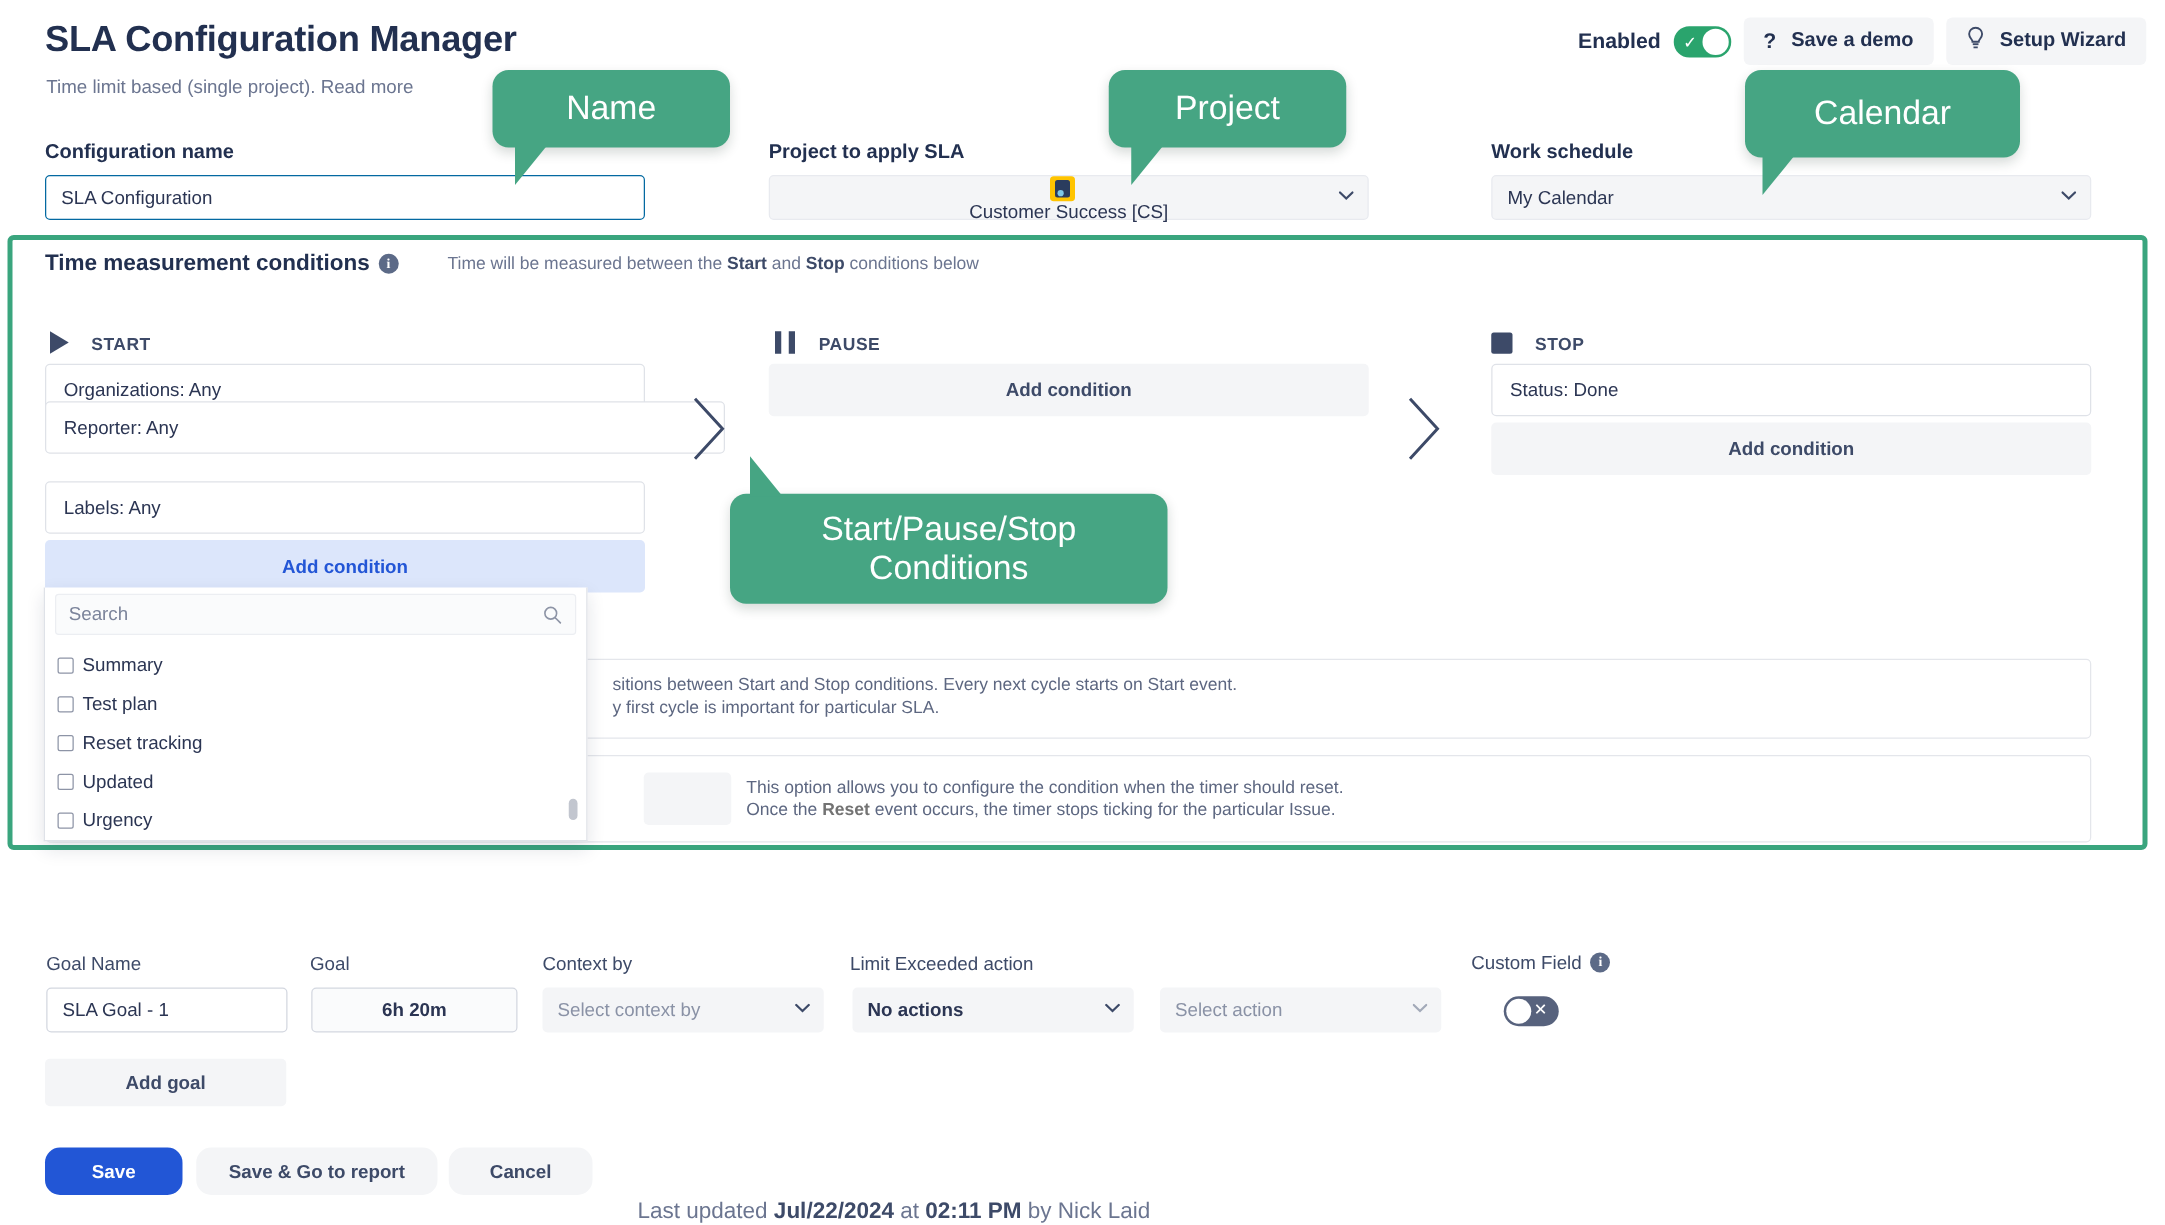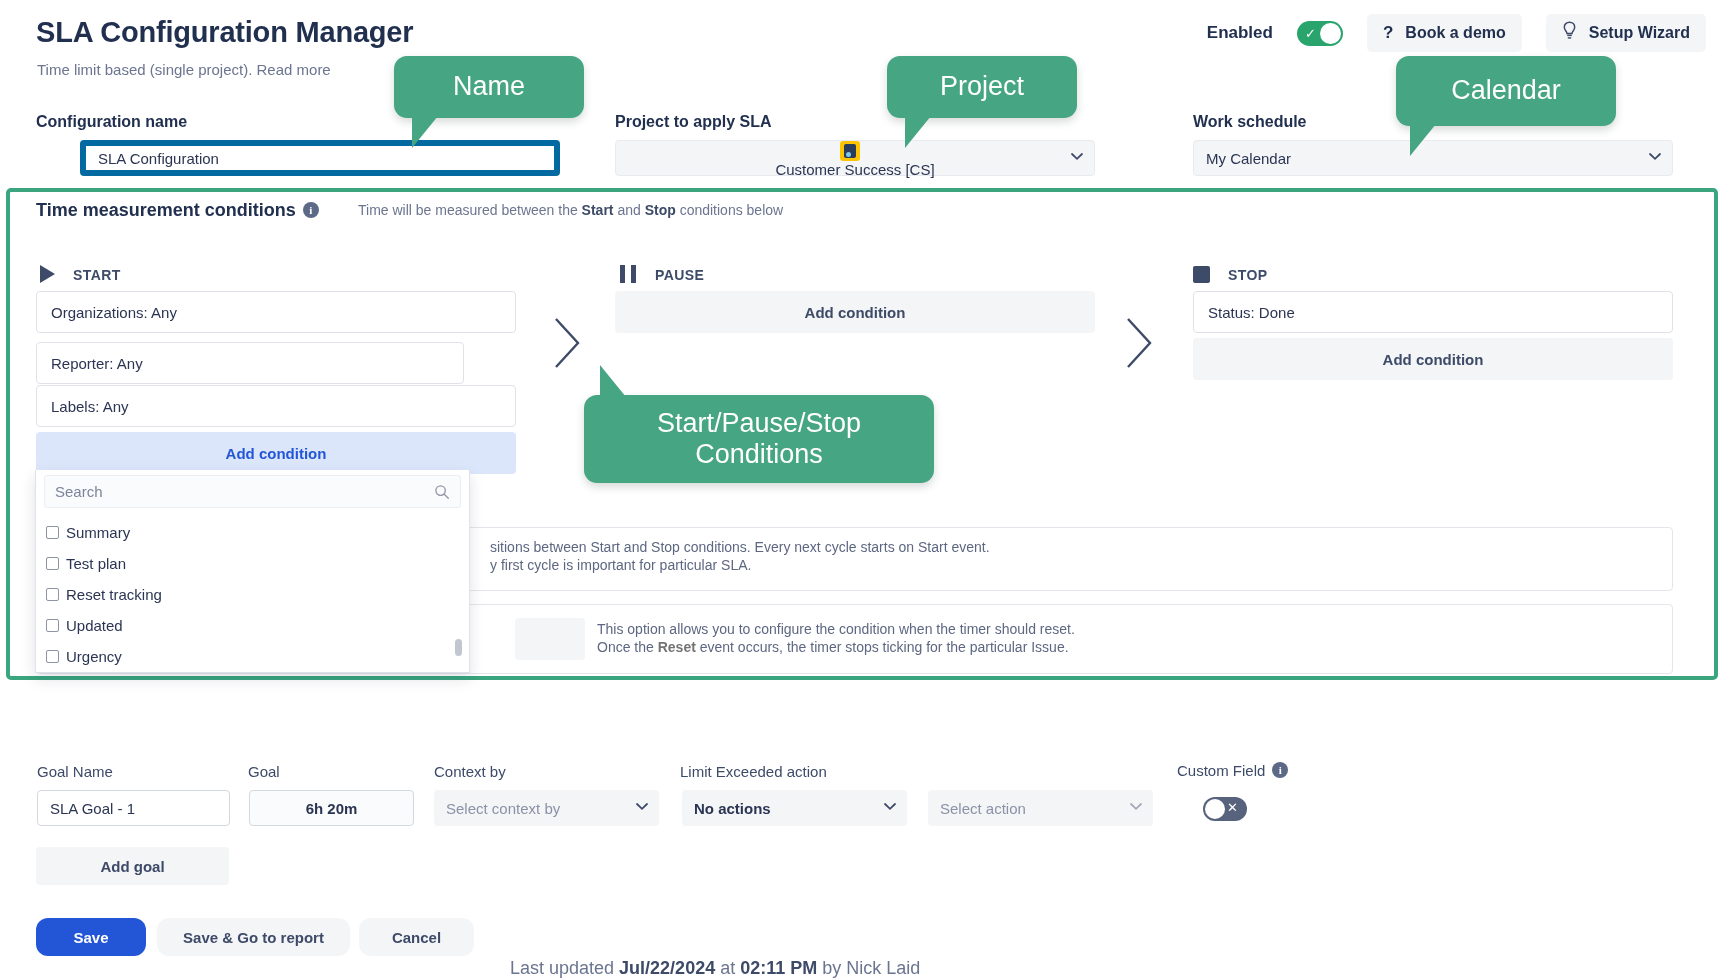--- a/index.html
+++ b/index.html
@@ -16,22 +16,22 @@
   .title {
     position: absolute; left: 36px; top: 16px;
     font-size: 29px; font-weight: bold; color: #223050;
     letter-spacing: -0.2px;
   }
   .subtitle {
     position: absolute; left: 37px; top: 61px;
     font-size: 15px; color: #6b7590;
   }
   .topright {
-    position: absolute; right: 26px; top: 14px;
-    display: flex; align-items: center; gap: 24px; justify-content: center;
+    position: absolute; right: 15px; top: 14px;
+    display: flex; align-items: center; gap: 10px; justify-content: center;
   }
   .enabled-label { font-size: 17px; font-weight: bold; color: #223050; }
   .toggle-on {
     width: 46px; height: 25px; border-radius: 13px; background: #2aa46d;
     position: relative; display: inline-block;
   }
   .toggle-on .knob {
     position: absolute; right: 2px; top: 2px; width: 21px; height: 21px;
     border-radius: 50%; background: #fff;
   }
@@ -49,21 +49,21 @@
 
   
   .lbl {
     position: absolute; font-size: 16px; font-weight: bold; color: #223050;
   }
   .field {
     position: absolute; height: 36px; border-radius: 4px;
     display: flex; align-items: center; padding: 0 12px;
     font-size: 15px; color: #2b3553;
   }
-  .field.input { background: #fff; border: 6px solid #0369a1; margin-left: 44px; }
+  .field.input { background: #fff; border: 1px solid #0369a1; }
   .field.select { background: #f4f5f7; border: 1px solid #e8eaef; }
   .caret {
     position: absolute; right: 12px; top: 50%; transform: translateY(-50%);
     width: 11px; height: 11px;
   }
   .caret svg { display: block; }
   .projicon {
     width: 20px; height: 20px; border-radius: 3px;
     background: #ffc400; margin-right: 10px; position: relative; flex: 0 0 auto;
   }
@@ -232,21 +232,21 @@
   </div>
 
   <div class="topright">
     <span class="enabled-label">Enabled</span>
     <span class="toggle-on">
       <span class="chk">✓</span>
       <span class="knob"></span>
     </span>
     <button class="pillbtn">
       <span class="gl">?</span>
-      <span>Book a demo</span>
+      <span>Save a demo</span>
     </button>
     <button class="pillbtn">
       <span class="gl">
         <svg width="15" height="19" viewBox="0 0 15 19">
           <path d="M7.5 1.2C4.5 1.2 2.3 3.4 2.3 6.2c0 2 1.2 3.3 2 4.4.5.7.7 1.2.7 1.8h5c0-.6.2-1.1.7-1.8.8-1.1 2-2.4 2-4.4 0-2.8-2.2-5-5.2-5z" fill="none" stroke="#3d4a68" stroke-width="1.5"></path>
           <rect x="5.2" y="13.6" width="4.6" height="1.5" fill="#3d4a68"></rect>
           <rect x="5.8" y="16.2" width="3.4" height="1.4" fill="#3d4a68"></rect>
         </svg>
       </span>
       <span>Setup Wizard</span>
@@ -288,21 +288,21 @@
   </div>
   <div class="sec-hint">
     <span>Time will be measured between the </span><b>Start</b><span> and </span><b>Stop</b><span> conditions below</span>
   </div>
 
   <span class="ic-start" style="left:40px; top:265px;"></span>
   <div class="colhead" style="left:73px; top:267px;">START</div>
   <div class="cond" style="left:36px; top:291px; width:480px;align-items:center;">
     <span>Organizations: Any</span>
   </div>
-  <div class="cond" style="left:36px; top:342px; width:428px;">
+  <div class="cond" style="left:36px; top:321px; width:544px;">
     <span>Reporter: Any</span>
   </div>
   <div class="cond" style="left:36px; top:385px; width:480px;">
     <span>Labels: Any</span>
   </div>
   <button class="addcond active" style="left:36px; top:432px; width:480px;">Add condition</button>
 
   <span class="chev" style="left:550px; top:315px;">
     <svg width="34" height="56" viewBox="0 0 34 56">
         <path d="M6 4 L28 28 L6 52" fill="none" stroke="#3d4a68" stroke-width="2.4"></path>

